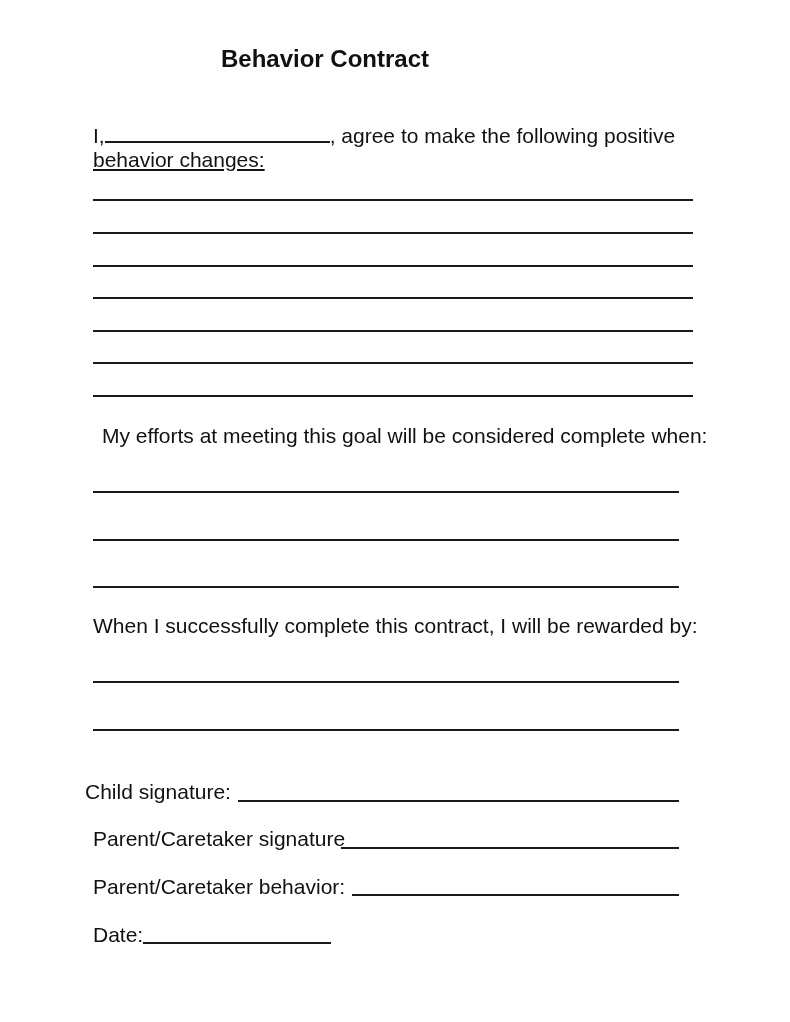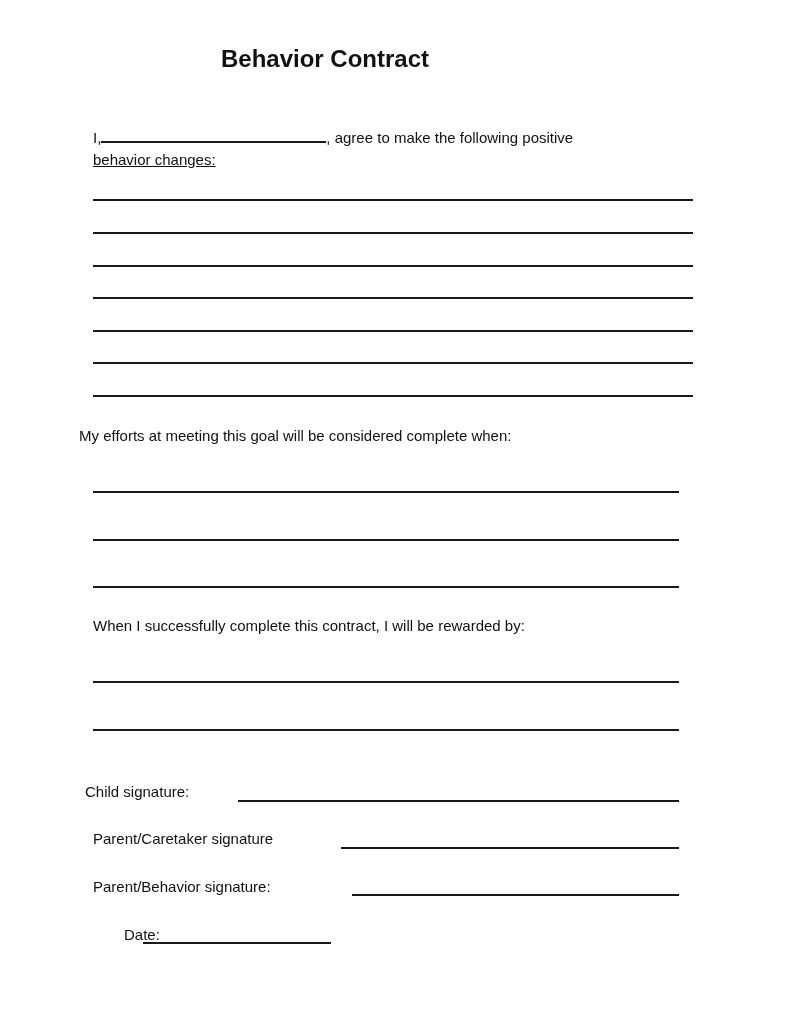--- a/index.html
+++ b/index.html
@@ -1,20 +1,20 @@
 <!DOCTYPE html>
 <html><head>
   <meta charset="utf-8">
   <style>
     html, body { margin: 0; padding: 0; background: #ffffff; }
     body { width: 790px; height: 1022px; position: relative; overflow: hidden;
            font-family: "Liberation Sans", sans-serif; color: #111111; }
     .title { position: absolute; left: 0; width: 650px; top: 45px; text-align: center;
              font-size: 24px; font-weight: bold; }
-    .txt { position: absolute; font-size: 15px; line-height: 22px; white-space: nowrap; }
+    .txt { position: absolute; font-size: 21px; line-height: 22px; white-space: nowrap; }
     .line { position: absolute; height: 2px; background: #1a1a1a; }
     .inline-blank { display: inline-block; border-bottom: 2px solid #1a1a1a; height: 16px; vertical-align: baseline; }
   </style>
 </head>
 <body>
 
 <div>
   <div class="title">Behavior Contract</div>
 
   <div class="txt" style="left:93px; top:125px;">
@@ -23,33 +23,33 @@
   <div class="txt" style="left:93px; top:149px;text-decoration:underline;">behavior changes:</div>
 
   <div class="line" style="left:93px; width:600px; top:199px;"></div>
   <div class="line" style="left:93px; width:600px; top:232px;"></div>
   <div class="line" style="left:93px; width:600px; top:265px;"></div>
   <div class="line" style="left:93px; width:600px; top:297px;"></div>
   <div class="line" style="left:93px; width:600px; top:330px;"></div>
   <div class="line" style="left:93px; width:600px; top:362px;"></div>
   <div class="line" style="left:93px; width:600px; top:395px;"></div>
 
-  <div class="txt" style="left:79px; top:425px;">My efforts at meeting this goal will be considered complete when:</div>
+  <div class="txt" style="left:102px; top:425px;">My efforts at meeting this goal will be considered complete when:</div>
   <div class="line" style="left:93px; width:586px; top:491px;"></div>
   <div class="line" style="left:93px; width:586px; top:539px;"></div>
   <div class="line" style="left:93px; width:586px; top:586px;"></div>
 
   <div class="txt" style="left:93px; top:615px;text-align:right;">When I successfully complete this contract, I will be rewarded by:</div>
   <div class="line" style="left:93px; width:586px; top:681px;"></div>
   <div class="line" style="left:93px; width:586px; top:729px;"></div>
 
   <div class="txt" style="left:85px; top:781px;">Child signature:</div>
   <div class="line" style="left:238px; width:441px; top:800px;"></div>
 
   <div class="txt" style="left:93px; top:828px;">Parent/Caretaker signature</div>
   <div class="line" style="left:341px; width:338px; top:847px;"></div>
 
-  <div class="txt" style="left:93px; top:876px;">Parent/Behavior signature:</div>
+  <div class="txt" style="left:93px; top:876px;">Parent/Caretaker behavior:</div>
   <div class="line" style="left:352px; width:327px; top:894px;"></div>
 
-  <div class="txt" style="left:93px; top:924px;margin-left:31px;">Date:</div>
+  <div class="txt" style="left:93px; top:924px;">Date:</div>
   <div class="line" style="left:143px; width:188px; top:942px;"></div>
 </div>
 
 </body></html>

